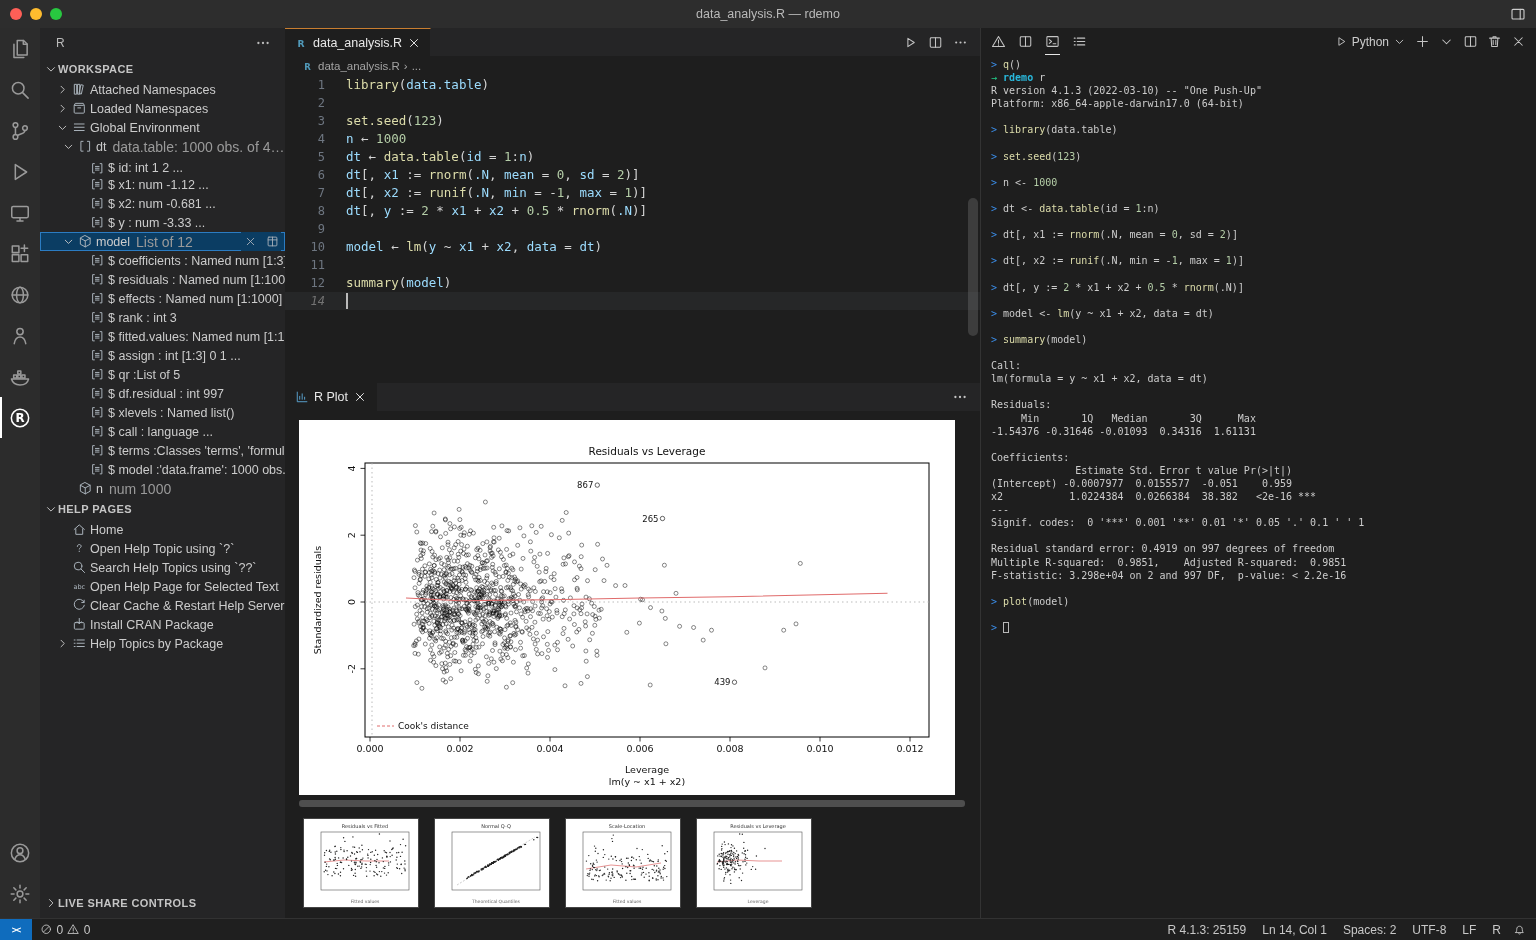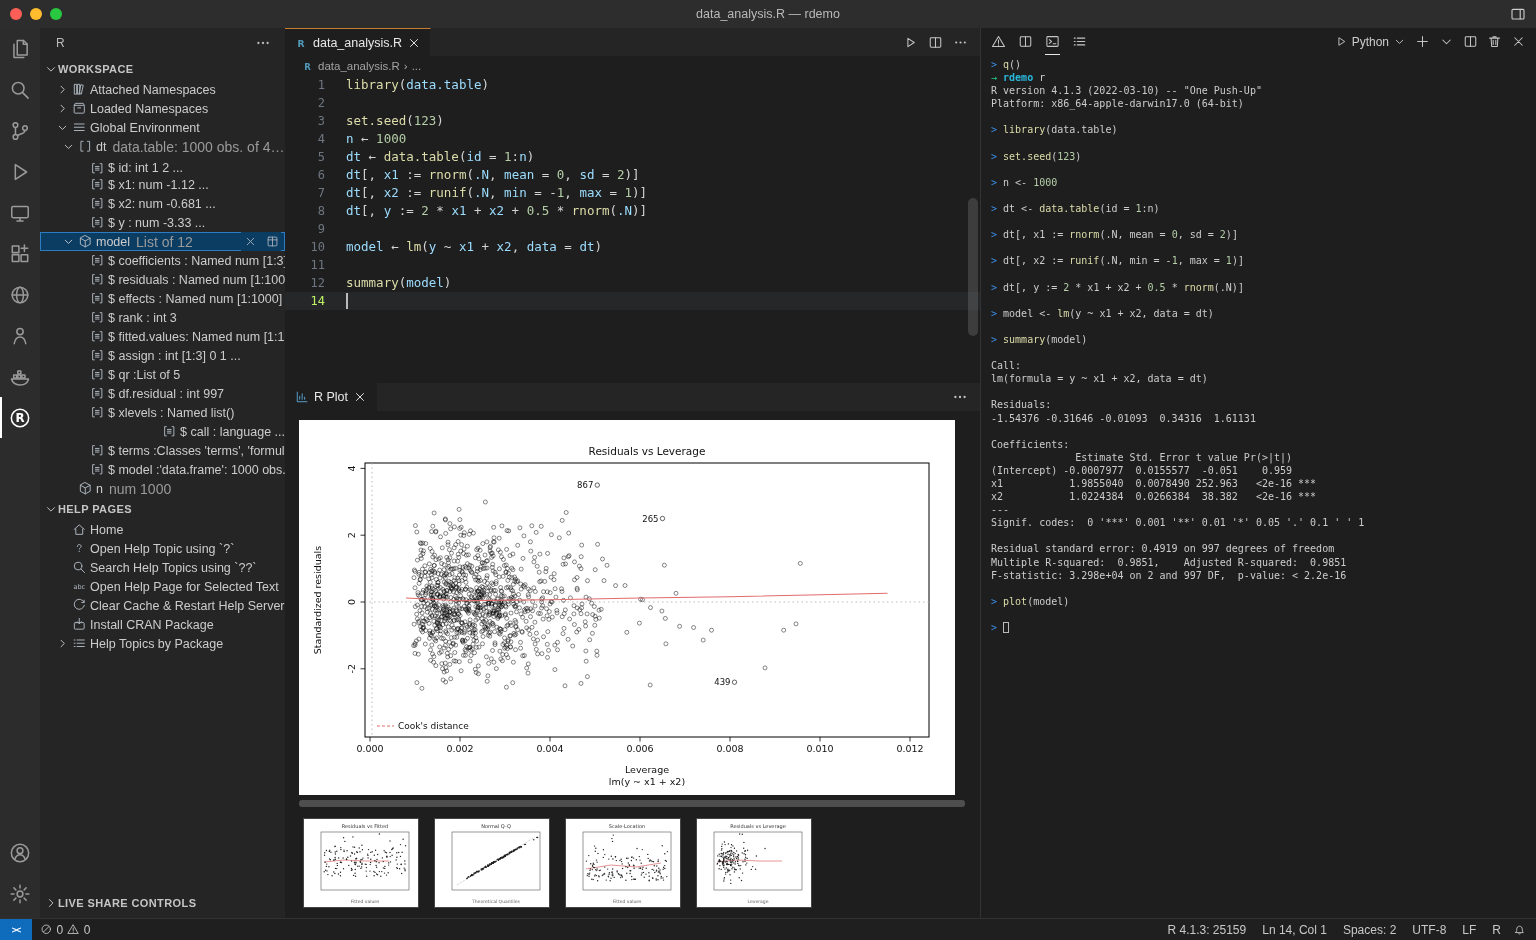--- a/index.html
+++ b/index.html
@@ -41,21 +41,21 @@
 .tab{display:flex;align-items:center;gap:5px;padding:0 9px;background:#1e1e1e;font-size:12.5px;color:#e8e8e8;border-top:1px solid #c87e30;border-right:1px solid #252526;cursor:pointer;}
 .tab .icon svg{width:14px;height:14px;}
 .tab-actions{margin-left:auto;display:flex;align-items:center;gap:10px;padding-right:12px;color:#c5c5c5;}
 .tab-actions .icon svg{width:15px;height:15px;}
 .breadcrumb{height:20px;display:flex;align-items:center;gap:4px;padding-left:16px;font-size:11.5px;color:#a3a3a3;flex:none;}
 .breadcrumb .icon svg{width:13px;height:13px;}
 .code-area{height:307px;position:relative;flex:none;overflow:hidden;}
 .code-line{height:18px;line-height:18px;position:relative;font-family:"DejaVu Sans Mono","Liberation Mono",monospace;font-size:12.5px;white-space:pre;}
 .code-line.current{background:rgba(120,128,136,0.10);}
 .ln{position:absolute;left:0;top:0;width:40px;text-align:right;color:#6e7681;font-size:12px;}
-.ln.active{color:#bef264;}
+.ln.active{color:#737373;font-style:italic;}
 .ctext{position:absolute;left:61px;top:0;}
 .tk-fn{color:#dcdcaa}.tk-var{color:#9cdcfe}.tk-num{color:#b5cea8}.tk-w{color:#d4d4d4}
 .cursor{position:absolute;left:61px;top:1px;width:1.5px;height:16px;background:#bbbbbb;}
 .editor-scrollbar{position:absolute;right:2px;top:170px;width:10px;height:138px;background:rgba(121,121,121,0.35);border-radius:5px;z-index:3;}
 .plot-pane{flex:1;display:flex;flex-direction:column;min-height:0;}
 .plot-header{height:28px;background:#252526;display:flex;align-items:stretch;flex:none;}
 .plot-tab{display:flex;align-items:center;gap:5px;padding:0 10px;background:#1e1e1e;font-size:12.5px;color:#e8e8e8;cursor:pointer;}
 .plot-tab .chart{color:#5ba3d0;}
 .plot-tab .icon svg{width:14px;height:14px;}
 .plot-more{margin-left:auto;display:flex;align-items:center;padding-right:12px;color:#c5c5c5;}
@@ -449,21 +449,21 @@
           <div class="tree-row" style="padding-left: 32px;">
             <span class="twisty"></span>
             <span class="icon">
               <svg viewBox="0 0 16 16" fill="none" stroke="currentColor" stroke-width="1.1" stroke-linecap="round" stroke-linejoin="round">
                 <path d="M4.8 2.9H2.9v10.2h1.9M11.2 2.9h1.9v10.2h-1.9"></path>
                 <path d="M6 6h4M6 8h4M6 10h4"></path>
               </svg>
             </span>
             <span class="tree-label">$ xlevels : Named list()</span>
           </div>
-          <div class="tree-row" style="padding-left: 32px; justify-content: flex-end;">
+          <div class="tree-row" style="padding-left: 32px;">
             <span class="twisty"></span>
             <span class="icon">
               <svg viewBox="0 0 16 16" fill="none" stroke="currentColor" stroke-width="1.1" stroke-linecap="round" stroke-linejoin="round">
                 <path d="M4.8 2.9H2.9v10.2h1.9M11.2 2.9h1.9v10.2h-1.9"></path>
                 <path d="M6 6h4M6 8h4M6 10h4"></path>
               </svg>
             </span>
             <span class="tree-label">$ call : language ...</span>
           </div>
           <div class="tree-row" style="padding-left: 32px;">
@@ -2536,26 +2536,26 @@
           <div class="term-line"><span class="tc-p">&gt; </span><span class="tc-w">dt[, y := </span><span class="tc-g">2</span><span class="tc-w"> * x1 + x2 + </span><span class="tc-g">0.5</span><span class="tc-w"> * </span><span class="tc-y">rnorm</span><span class="tc-w">(.N)]</span></div>
           <div class="term-line"></div>
           <div class="term-line"><span class="tc-p">&gt; </span><span class="tc-w">model &lt;- </span><span class="tc-y">lm</span><span class="tc-w">(y ~ x1 + x2, data = dt)</span></div>
           <div class="term-line"></div>
           <div class="term-line"><span class="tc-p">&gt; </span><span class="tc-y">summary</span><span class="tc-w">(model)</span></div>
           <div class="term-line"></div>
           <div class="term-line"><span class="tc-w">Call:</span></div>
           <div class="term-line"><span class="tc-w">lm(formula = y ~ x1 + x2, data = dt)</span></div>
           <div class="term-line"></div>
           <div class="term-line"><span class="tc-w">Residuals:</span></div>
+          <div class="term-line"><span class="tc-w">     Min       1Q   Median       3Q      Max </span></div>
           <div class="term-line"><span class="tc-w">-1.54376 -0.31646 -0.01093  0.34316  1.61131 </span></div>
           <div class="term-line"></div>
           <div class="term-line"><span class="tc-w">Coefficients:</span></div>
           <div class="term-line"><span class="tc-w">              Estimate Std. Error t value Pr(&gt;|t|)</span></div>
           <div class="term-line"><span class="tc-w">(Intercept) -0.0007977  0.0155577  -0.051    0.959</span></div>
-          <div class="term-line"><span class="tc-w">x1           1.9855040  0.0078490 252.963   &lt;2e-16 ***</span></div>
           <div class="term-line"><span class="tc-w">x2           1.0224384  0.0266384  38.382   &lt;2e-16 ***</span></div>
           <div class="term-line"><span class="tc-w">---</span></div>
           <div class="term-line"><span class="tc-w">Signif. codes:  0 '***' 0.001 '**' 0.01 '*' 0.05 '.' 0.1 ' ' 1</span></div>
           <div class="term-line"></div>
           <div class="term-line"><span class="tc-w">Residual standard error: 0.4919 on 997 degrees of freedom</span></div>
           <div class="term-line"><span class="tc-w">Multiple R-squared:  0.9851,    Adjusted R-squared:  0.9851</span></div>
           <div class="term-line"><span class="tc-w">F-statistic: 3.298e+04 on 2 and 997 DF,  p-value: &lt; 2.2e-16</span></div>
           <div class="term-line"></div>
           <div class="term-line"><span class="tc-p">&gt; </span><span class="tc-y">plot</span><span class="tc-w">(model)</span></div>
           <div class="term-line"></div>

